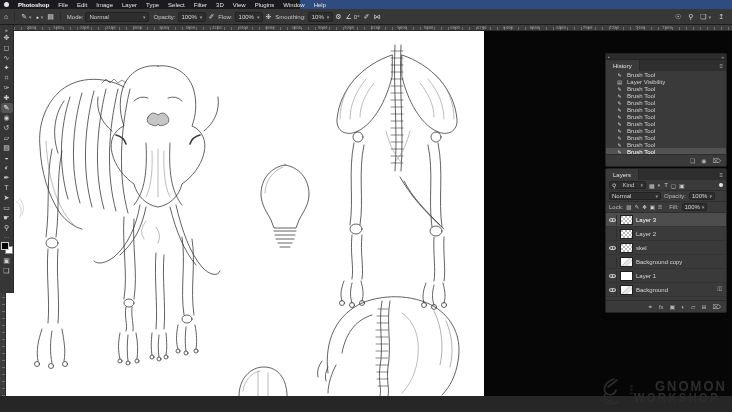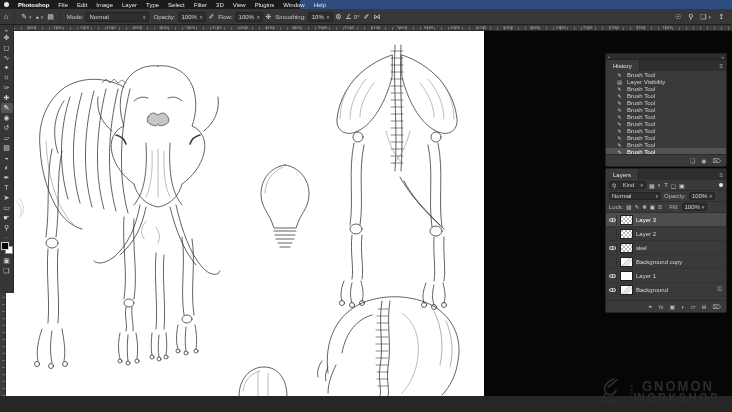--- a/index.html
+++ b/index.html
@@ -76,21 +76,21 @@
   .thumb.checker { background:conic-gradient(#fff 25%,#b9b9b9 0 50%,#fff 0 75%,#b9b9b9 0); background-size:4px 4px; }
   .thumb.white { background:#fff; }
   .thumb.image { background:linear-gradient(135deg,#fafafa 40%,#c9c9c9 48%,#f2f2f2 56%,#d9d9d9 70%,#fafafa 78%); }
   .lname { flex:1; font-size:6px; }
   .lock-badge { font-size:6px; color:#c9c9c9; padding-right:1px; }
 
   
   .gnomon { position:absolute; left:598px; top:347px; width:132px; height:38px; display:flex; align-items:center; gap:2px; z-index:10; }
   .gn-mark { width:26px; height:30px; }
   .gn-text { display:flex; flex-direction:column; line-height:1; }
-  .gn-row1 { display:flex; align-items:flex-end; gap:5px; }
+  .gn-row1 { display:flex; align-items:flex-end; gap:18px; }
   .gn-the { font-size:4px; font-weight:bold; color:#2d2d2d; transform:rotate(-90deg) translate(1px,0); letter-spacing:1px; }
   .gn-name { font-size:13px; font-weight:bold; color:#2d2d2d; letter-spacing:2px; transform:scaleY(1.15); }
   .gn-sub { font-size:11px; font-weight:bold; color:#2d2d2d; letter-spacing:2.5px; transform:scaleY(1.15); margin-left:8px; }
 </style>
 </head>
 <body>
 
 <div class="menubar">
   <div class="blue"></div>
   <div class="items">

